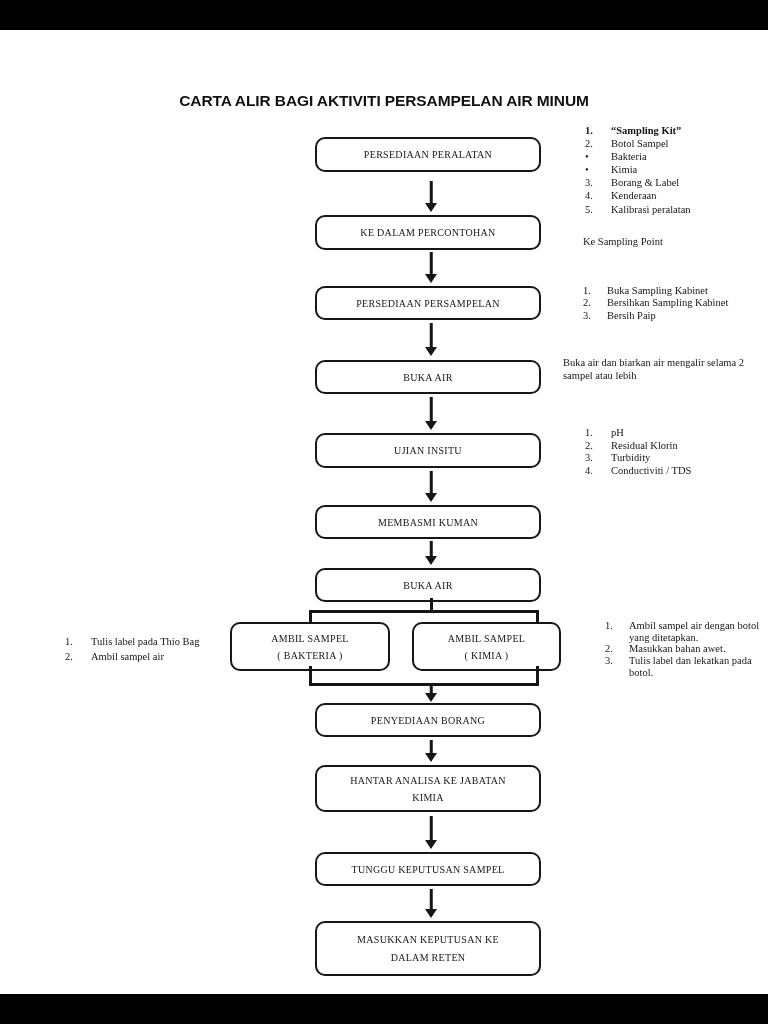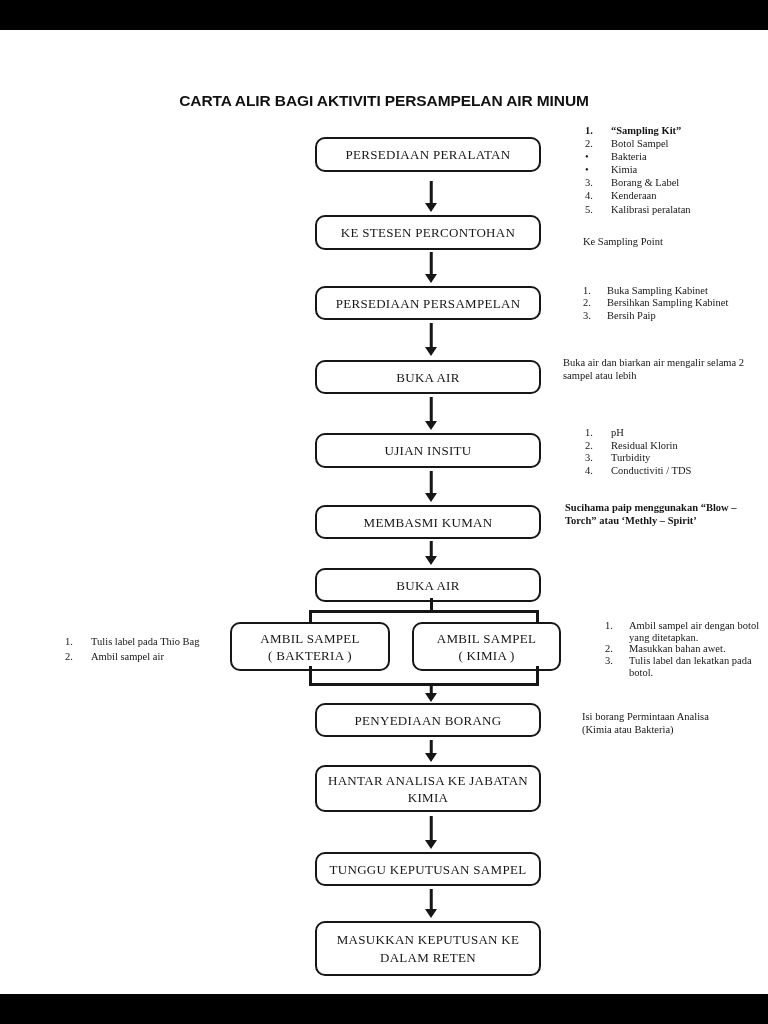--- a/index.html
+++ b/index.html
@@ -6,21 +6,21 @@
   .page{position:relative;width:768px;height:1024px;background:#ffffff;overflow:hidden;
         font-family:"Liberation Serif","DejaVu Serif",serif;color:#161616;}
   .bar{position:absolute;left:0;width:768px;height:30px;background:#000000;}
   .bar.top{top:0;}
   .bar.bottom{top:994px;}
   .title{position:absolute;left:0;top:92px;width:768px;margin:0;text-align:center;
          font-family:"Liberation Sans","DejaVu Sans",sans-serif;font-weight:bold;
          font-size:15.5px;letter-spacing:-0.1px;color:#111;}
   .node{position:absolute;border:2.5px solid #161616;border-radius:10px;background:#fff;
         display:flex;flex-direction:column;align-items:center;justify-content:center;
-        font-size:13px;line-height:17px;letter-spacing:0.3px;text-align:center;}
+        font-size:10px;line-height:17px;letter-spacing:0.3px;text-align:center;}
   .node .ln{display:block;}
   .vline,.hline{position:absolute;background:#161616;}
   .vline{width:2.5px;}
   .hline{height:2.5px;}
   .varrow{position:absolute;width:12px;margin-left:-6px;}
   .varrow::before{content:"";position:absolute;left:50%;transform:translateX(-50%);
                   top:0;bottom:7px;width:2.5px;background:#161616;}
   .varrow::after{content:"";position:absolute;bottom:0;left:0;width:0;height:0;
                  border-left:6px solid transparent;border-right:6px solid transparent;
                  border-top:9px solid #161616;}
@@ -38,21 +38,21 @@
 
   <div class="bar top"></div>
   <div class="bar bottom"></div>
 
   <h1 class="title">CARTA ALIR BAGI AKTIVITI PERSAMPELAN AIR MINUM</h1>
 
   <div class="node" style="left:315px;top:137px;width:222px;height:31px">
     <span class="ln">PERSEDIAAN PERALATAN</span>
   </div>
   <div class="node" style="left:315px;top:215px;width:222px;height:31px">
-    <span class="ln">KE STESEN PERCONTOHAN</span>
+    <span class="ln">KE DALAM PERCONTOHAN</span>
   </div>
   <div class="node" style="left:315px;top:286px;width:222px;height:30px">
     <span class="ln">PERSEDIAAN PERSAMPELAN</span>
   </div>
   <div class="node" style="left:315px;top:360px;width:222px;height:30px">
     <span class="ln">BUKA AIR</span>
   </div>
   <div class="node" style="left:315px;top:505px;width:222px;height:30px">
     <span class="ln">MEMBASMI KUMAN</span>
   </div>
@@ -171,24 +171,20 @@
     <div class="row">
         <span class="m">3.</span>
         <span class="t">Turbidity</span>
       </div>
     <div class="row">
         <span class="m">4.</span>
         <span class="t">Conductiviti / TDS</span>
       </div>
   </div>
 
-  <div class="ann bold" style="left:565px;top:502px;width:190;line-height:12.8px">
-    <span class="t">Sucihama paip menggunakan “Blow –</span>
-    <span class="t">Torch” atau ‘Methly – Spirit’</span>
-  </div>
 
 
   <div class="ann" style="left:605px;top:620px;line-height:11.7px">
     <div class="row">
         <span class="m narrow">1.</span>
         <span class="t" style="width:138px">Ambil sampel air dengan botol yang ditetapkan.</span>
       </div>
     <div class="row">
         <span class="m narrow">2.</span>
         <span class="t" style="width:138px">Masukkan bahan awet.</span>
@@ -203,18 +199,14 @@
     <div class="row">
         <span class="m">1.</span>
         <span class="t">Tulis label pada Thio Bag</span>
       </div>
     <div class="row">
         <span class="m">2.</span>
         <span class="t">Ambil sampel air</span>
       </div>
   </div>
 
-  <div class="ann" style="left:582px;top:711px">
-    <span class="t">Isi borang Permintaan Analisa</span>
-    <span class="t">(Kimia atau Bakteria)</span>
-  </div>
 
 </div>
 
 </body></html>

